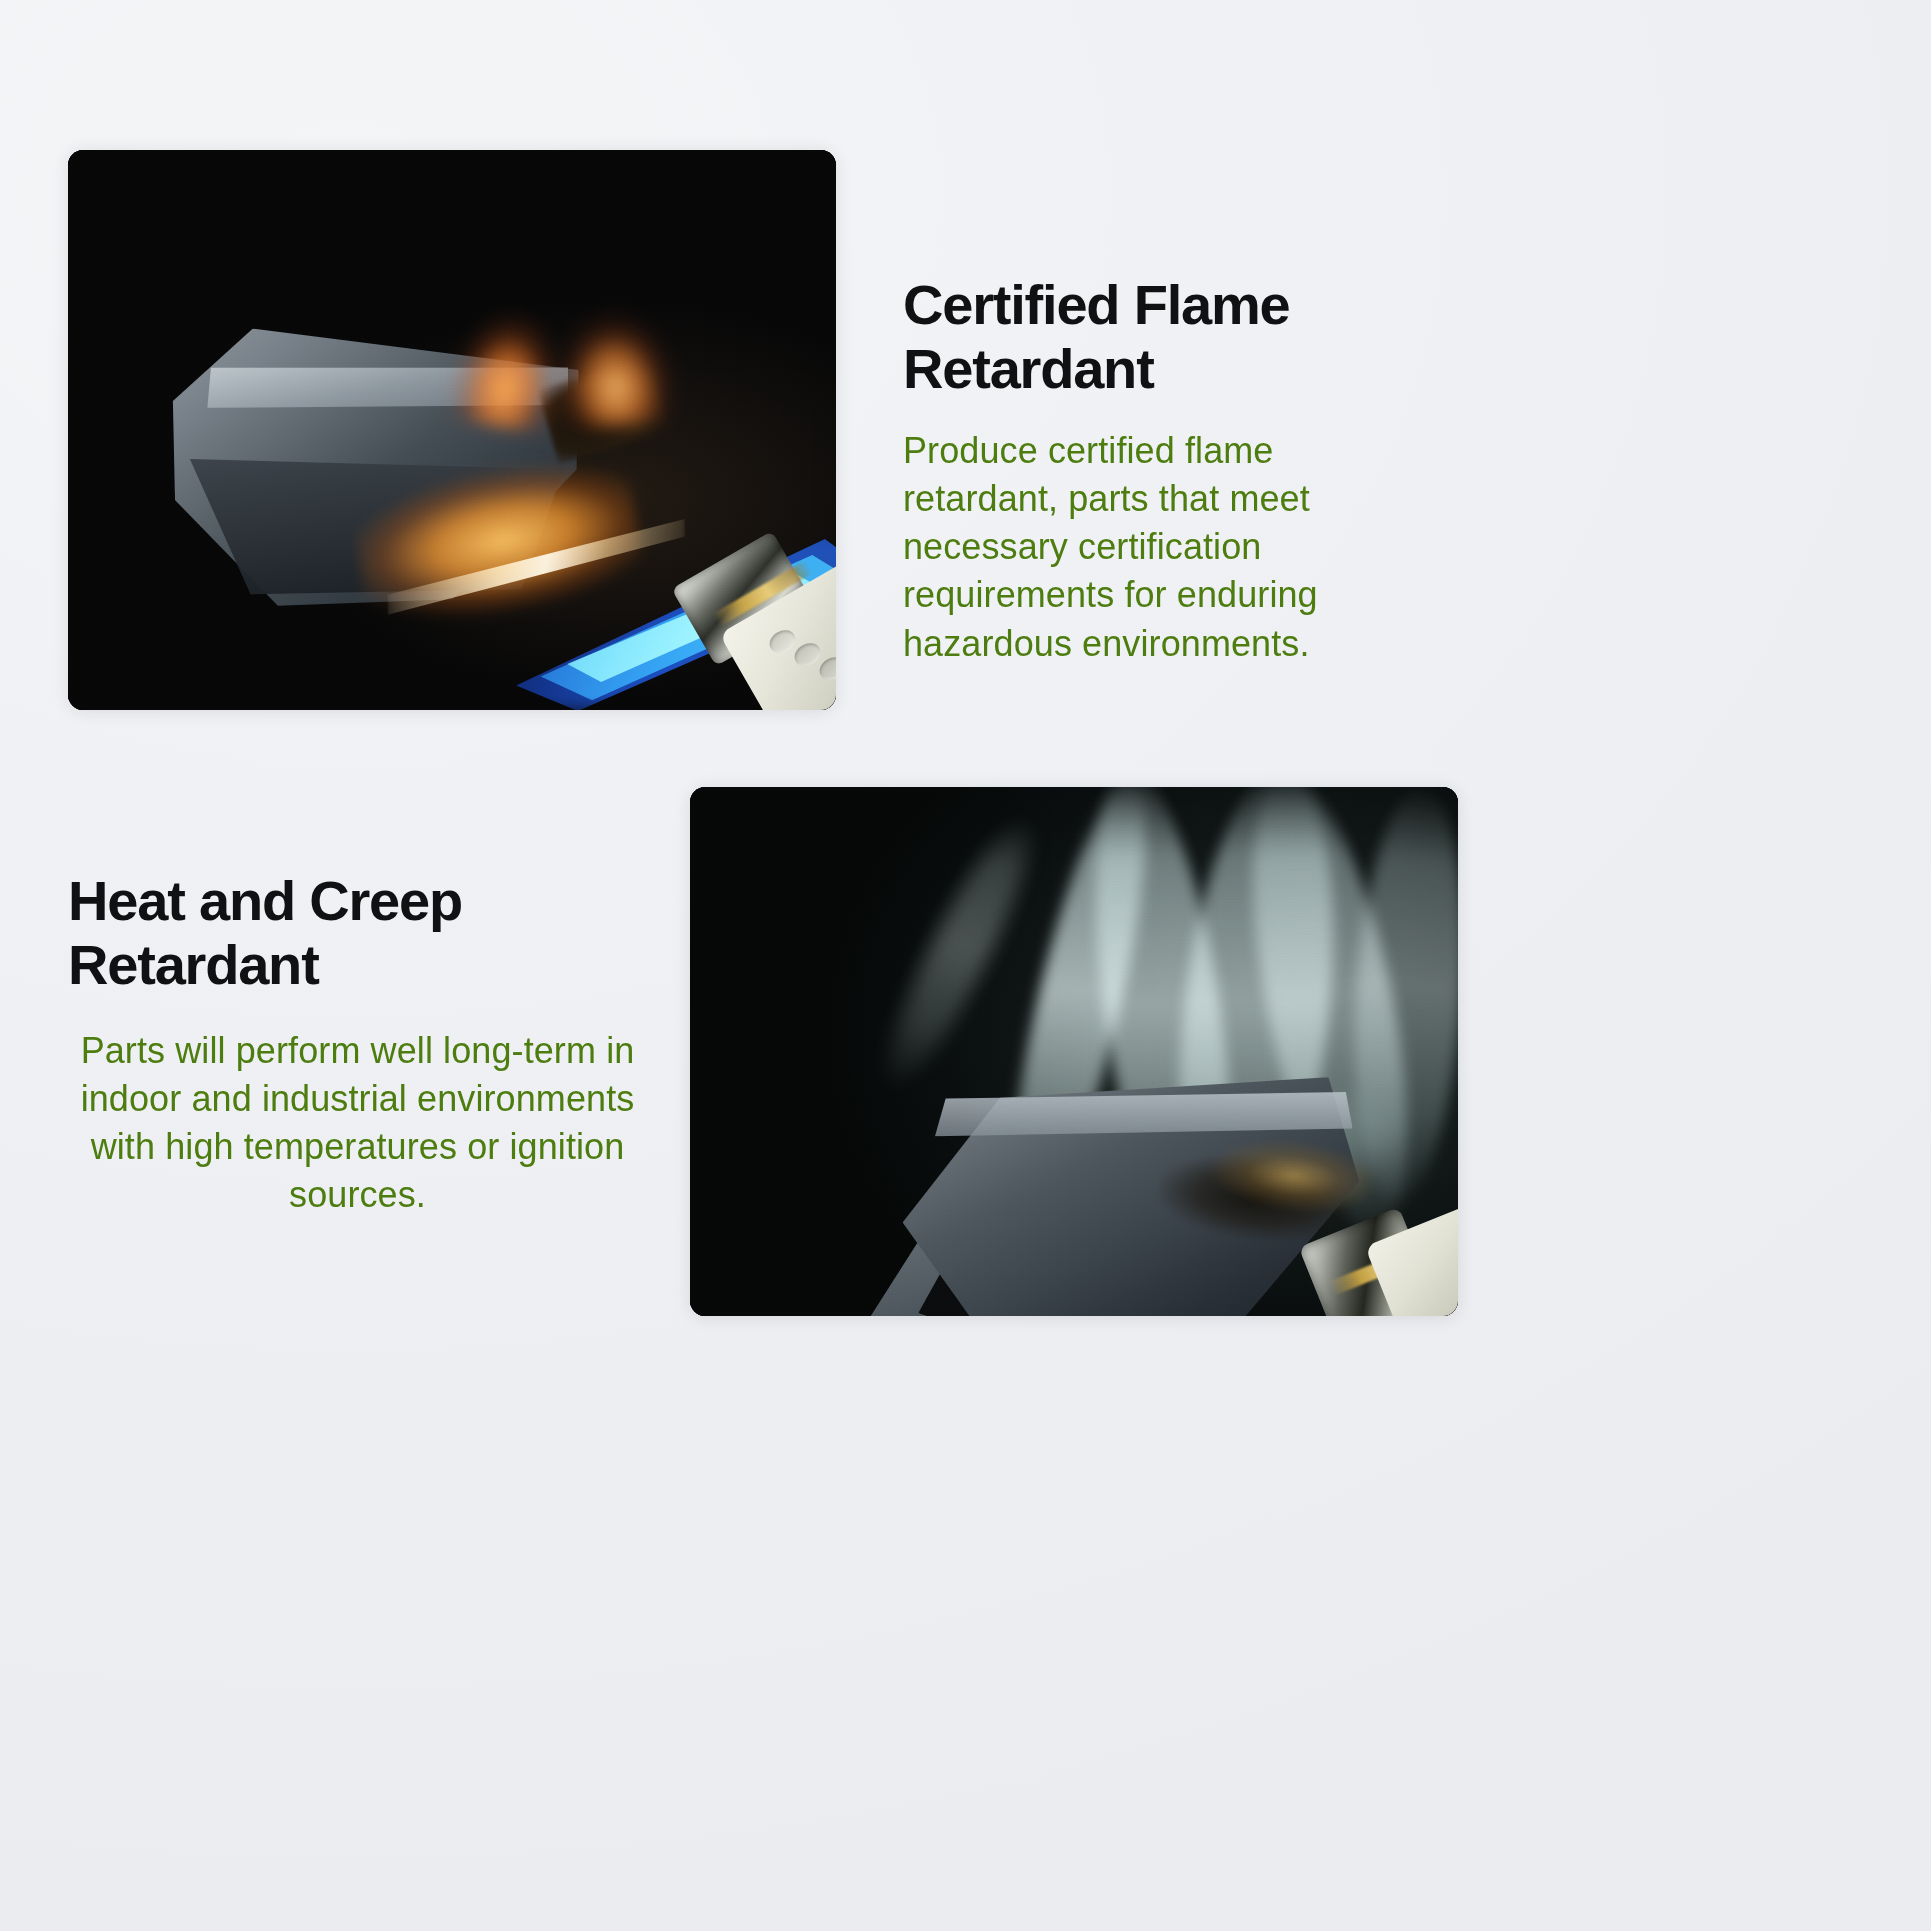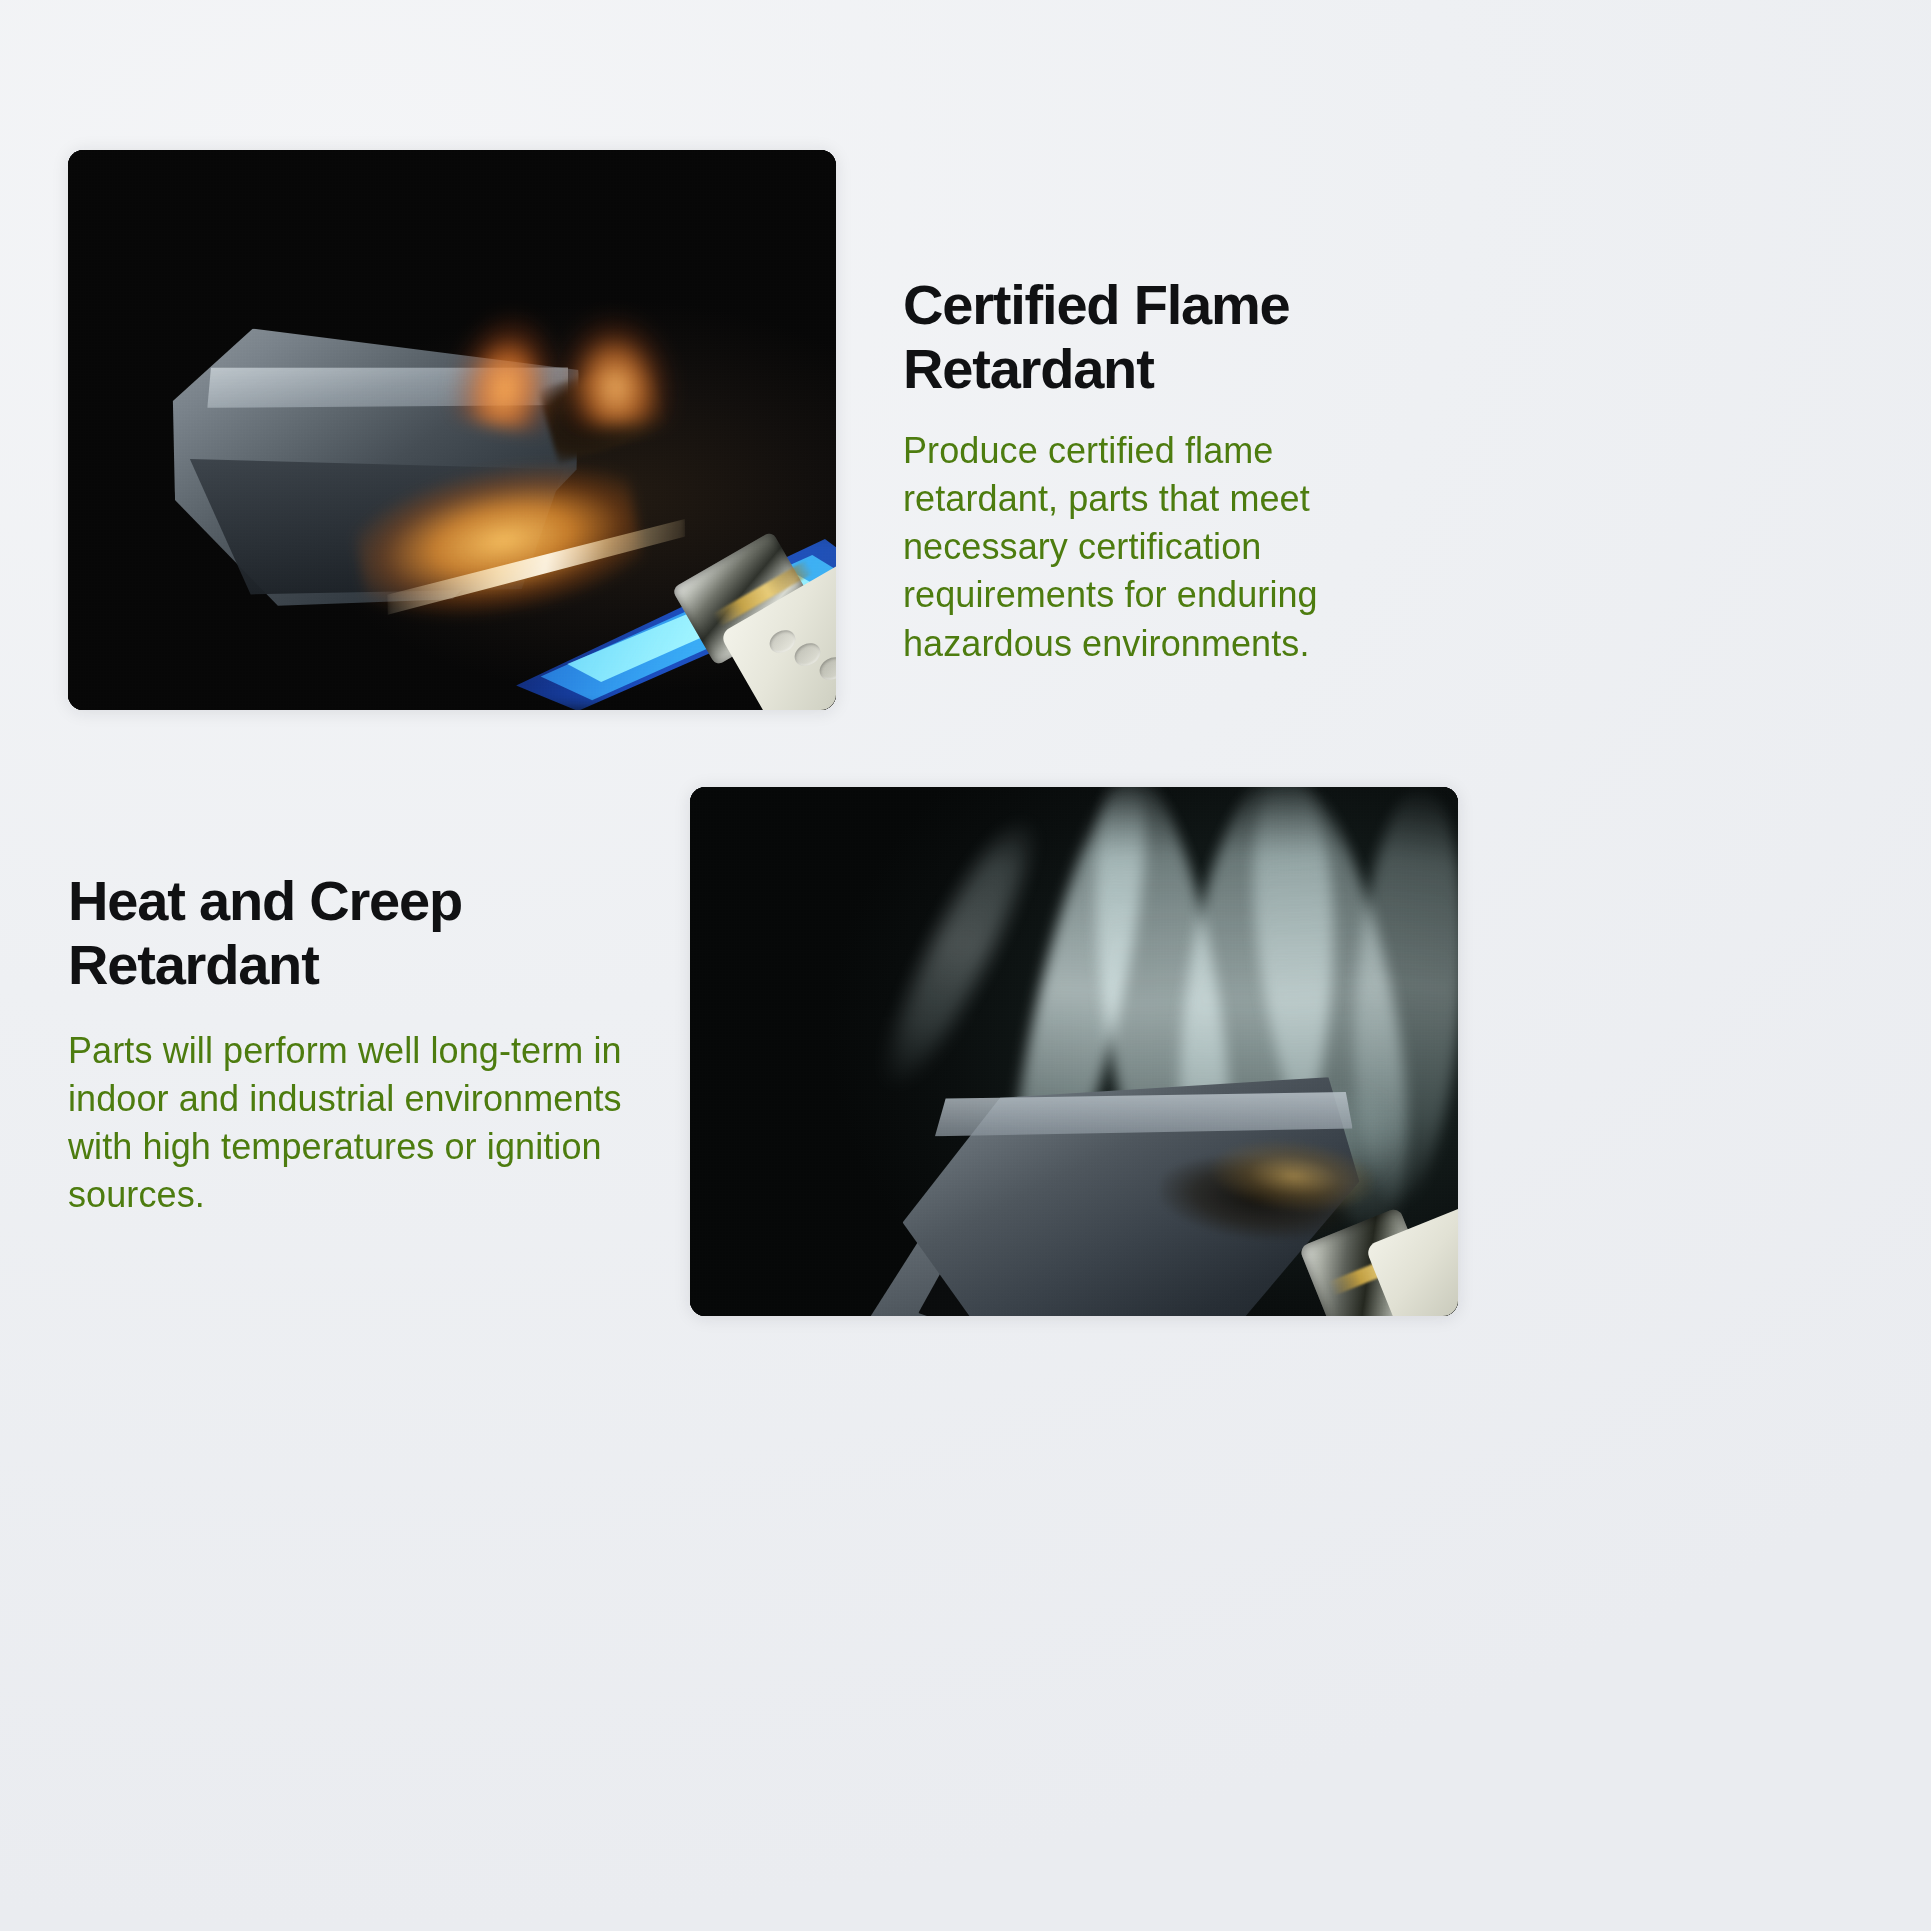--- a/index.html
+++ b/index.html
@@ -312,21 +312,21 @@
   }
   .feature-body {
     margin-top: 25px;
     font-family: "Liberation Sans", sans-serif;
     font-weight: 300;
     font-size: 36px;
     line-height: 1.34;
     letter-spacing: 0.1px;
     color: #4d7c0f;
   }
-  #text-heat .feature-body { margin-top: 29px; }
+  #text-heat .feature-body { margin-top: 29px; text-align: center; }
 </style>
 </head>
 <body>
 
 <div class="page"></div>
 
 <div class="photo-card" id="photo-flame">
   <div class="pf-bg"></div>
   <div class="brk-main"></div>
   <div class="brk-facet-a"></div>

